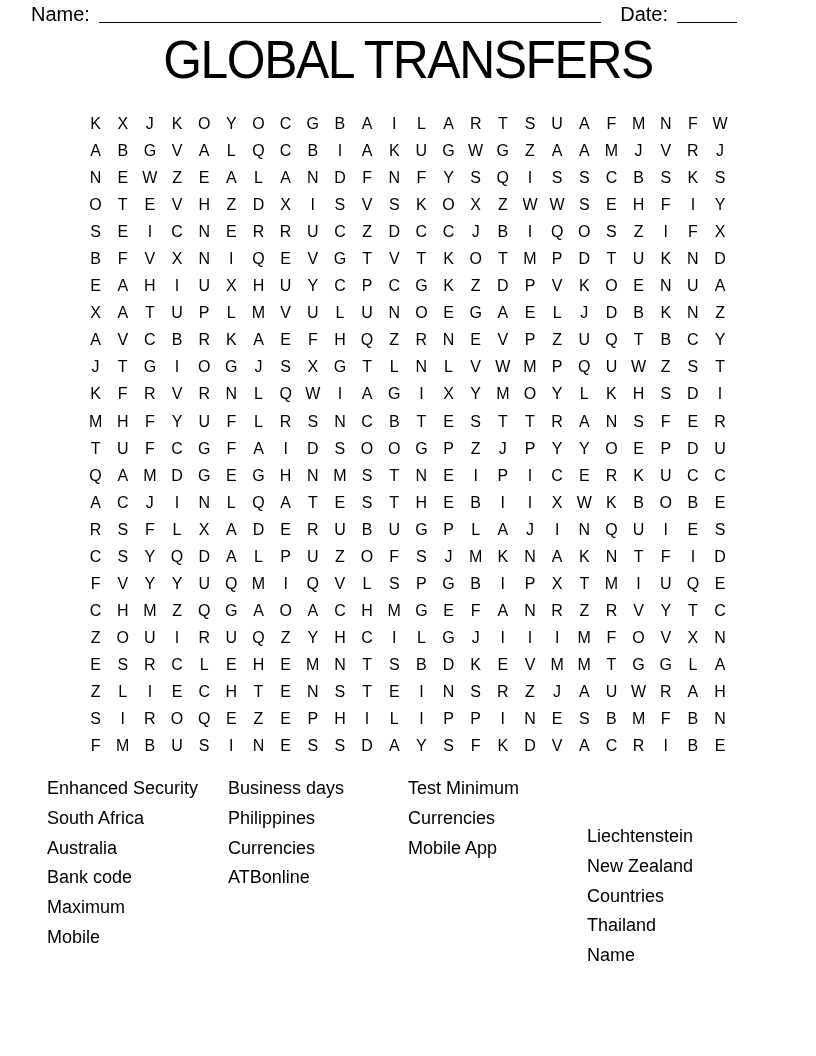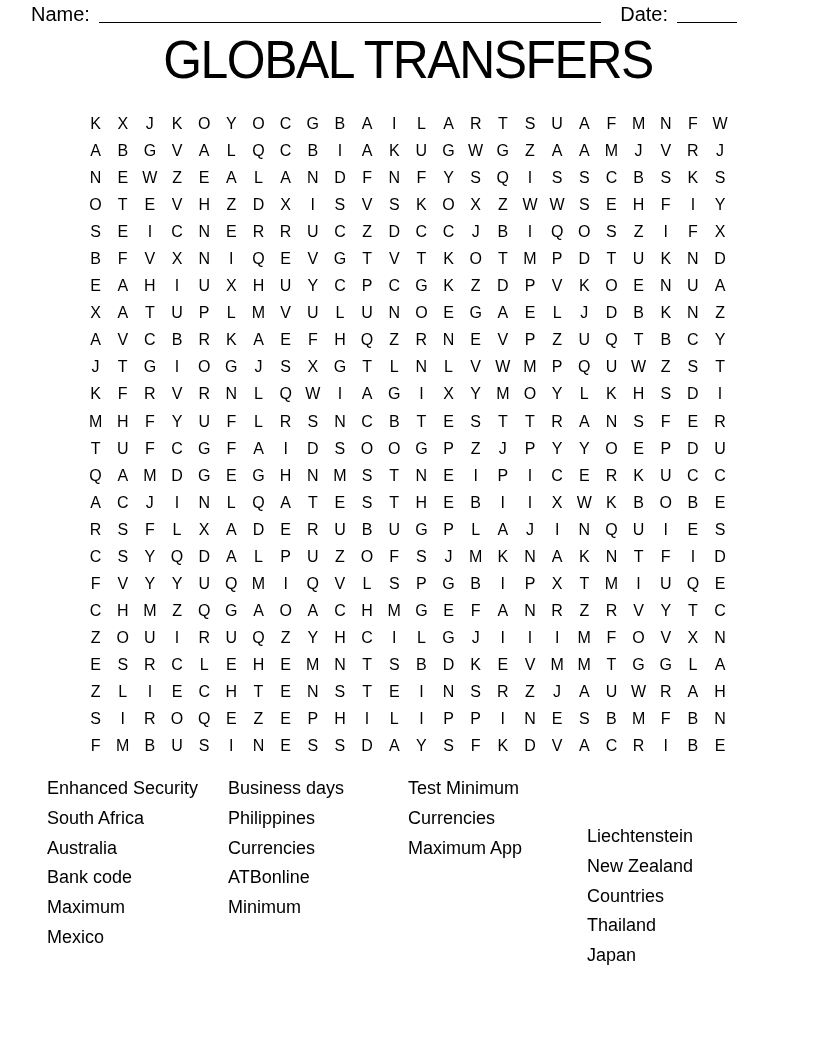--- a/index.html
+++ b/index.html
@@ -681,34 +681,33 @@
     <div class="cell">E</div>
   </div>
 
 <div class="word-list">
   <div class="word-col word-col-1">
       <div class="word">Enhanced Security</div>
       <div class="word">South Africa</div>
       <div class="word">Australia</div>
       <div class="word">Bank code</div>
       <div class="word">Maximum</div>
-      <div class="word">Mexico</div>
+      <div class="word">Mobile</div>
     </div>
   <div class="word-col word-col-2">
       <div class="word">Business days</div>
       <div class="word">Philippines</div>
       <div class="word">Currencies</div>
       <div class="word">ATBonline</div>
-      <div class="word">Minimum</div>
     </div>
   <div class="word-col word-col-3">
       <div class="word">Test Minimum</div>
       <div class="word">Currencies</div>
-      <div class="word">Maximum App</div>
+      <div class="word">Mobile App</div>
     </div>
   <div class="word-col word-col-4">
       <div class="word">Liechtenstein</div>
       <div class="word">New Zealand</div>
       <div class="word">Countries</div>
       <div class="word">Thailand</div>
-      <div class="word">Japan</div>
+      <div class="word">Name</div>
     </div>
 </div>
 
 </body></html>

